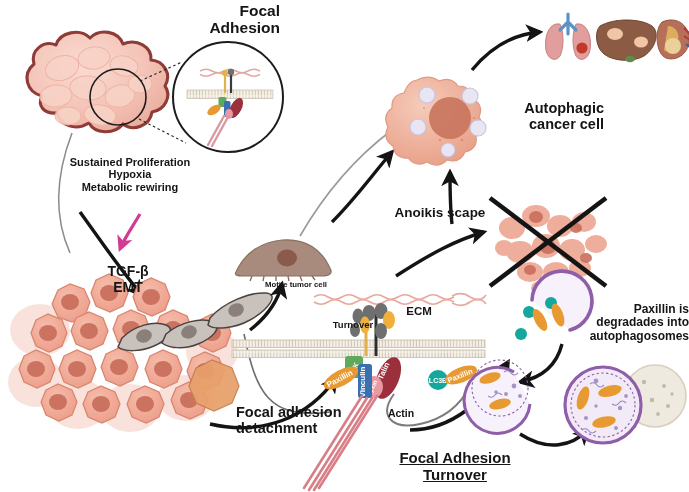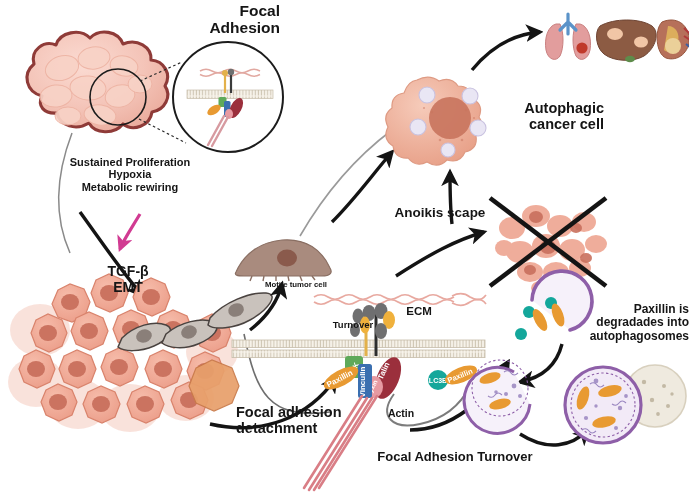--- a/index.html
+++ b/index.html
@@ -410,21 +410,21 @@
 
 
   <div class="lbl" style="left:494px;top:100px;width:110px;font-size:14.5px;text-align:right;">Autophagic
 cancer cell</div>
 
   <div class="lbl" style="left:386px;top:205px;width:108px;font-size:13.5px;text-align:center;">Anoikis scape</div>
 
   <div class="lbl" style="left:236px;top:404px;width:124px;font-size:14.5px;text-align:left;">Focal adhesion
 detachment</div>
 
-  <div class="lbl" style="left:370px;top:450px;width:170px;font-size:13px;">Focal Adhesion Turnover</div>
+  <div class="lbl" style="left:370px;top:450px;width:170px;font-size:15px;text-decoration:underline;">Focal Adhesion Turnover</div>
 
   <div class="lbl" style="left:575px;top:303px;width:114px;font-size:12px;text-align:right;">Paxillin is
 degradades into
 autophagosomes</div>
 
   <div class="lbl" style="left:396px;top:305px;width:46px;font-size:11.5px;">ECM</div>
 
   <div class="lbl" style="left:322px;top:320px;width:62px;font-size:9.5px;">Turnover</div>
 
   <div class="lbl" style="left:364px;top:408px;width:42px;font-size:10.5px;margin-left:16px;">Actin</div>

